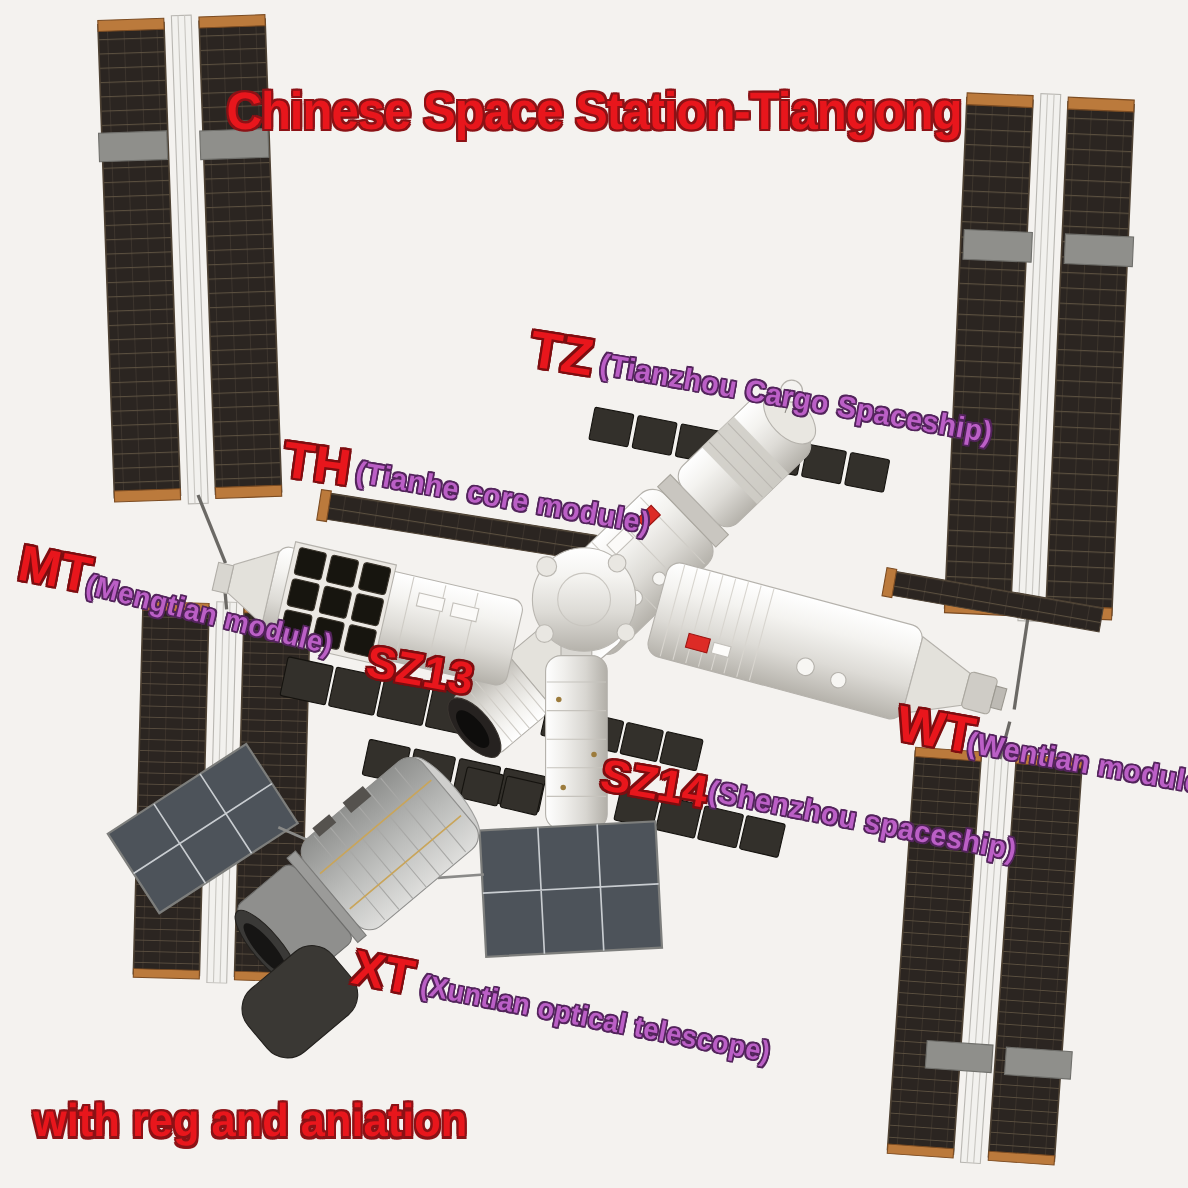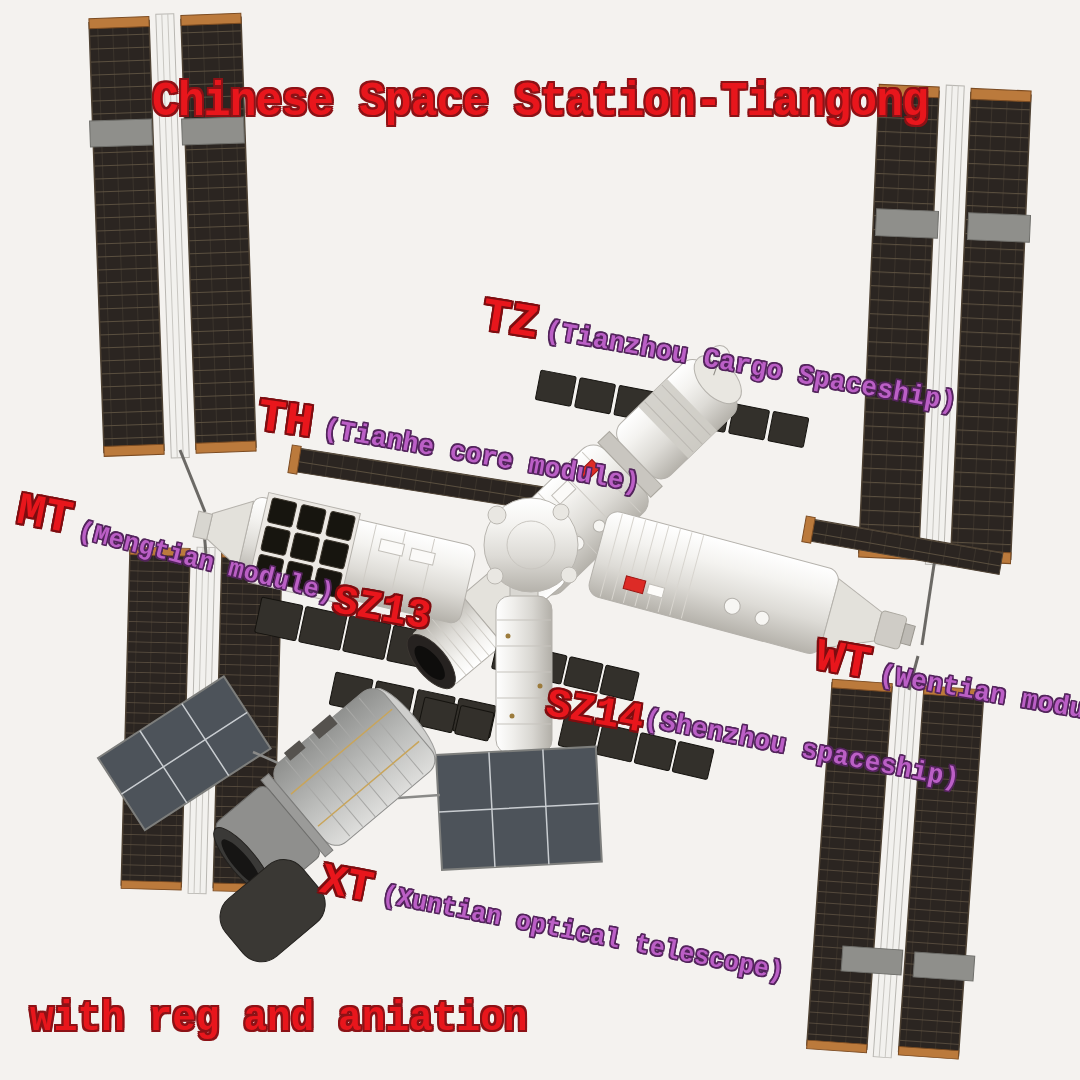--- a/index.html
+++ b/index.html
@@ -1,18 +1,18 @@
 <!DOCTYPE html>
 <html><head>
 <meta charset="utf-8">
 <style>
   html,body{margin:0;padding:0;}
   body{width:1080px;height:1080px;position:relative;background:#f4f2ef;
        font-family:"Liberation Sans",sans-serif;overflow:hidden;}
-  .stage{position:absolute;inset:0;width:1080px;height:948px;font-family:Liberation Mono, monospace;}
+  .stage{position:absolute;inset:0;width:1080px;height:948px;}
   svg{position:absolute;left:0;top:0;}
   .lbl{position:absolute;white-space:nowrap;font-weight:bold;transform-origin:left top;line-height:1;}
   .title{color:#e8161c;font-size:48px;letter-spacing:-1px;
     text-shadow:-2px -2px 0 #8c1216,2px -2px 0 #8c1216,-2px 2px 0 #8c1216,2px 2px 0 #8c1216,-2px 0 0 #8c1216,2px 0 0 #8c1216,0 -2px 0 #8c1216,0 2px 0 #8c1216;}
   .abbr{color:#e8161c;
     text-shadow:-2px -2px 0 #7e0d10,2px -2px 0 #7e0d10,-2px 2px 0 #7e0d10,2px 2px 0 #7e0d10,-2px 0 0 #7e0d10,2px 0 0 #7e0d10,0 -2px 0 #7e0d10,0 2px 0 #7e0d10;}
   .desc{color:#bb5fc6;font-size:27px;letter-spacing:.5px;
     text-shadow:-1.5px -1.5px 0 #53245c,1.5px -1.5px 0 #53245c,-1.5px 1.5px 0 #53245c,1.5px 1.5px 0 #53245c,-1.5px 0 0 #53245c,1.5px 0 0 #53245c,0 -1.5px 0 #53245c,0 1.5px 0 #53245c;}
   .footer{color:#e8161c;font-size:42px;
     text-shadow:-2px -2px 0 #8c1216,2px -2px 0 #8c1216,-2px 2px 0 #8c1216,2px 2px 0 #8c1216,-2px 0 0 #8c1216,2px 0 0 #8c1216,0 -2px 0 #8c1216,0 2px 0 #8c1216;}

